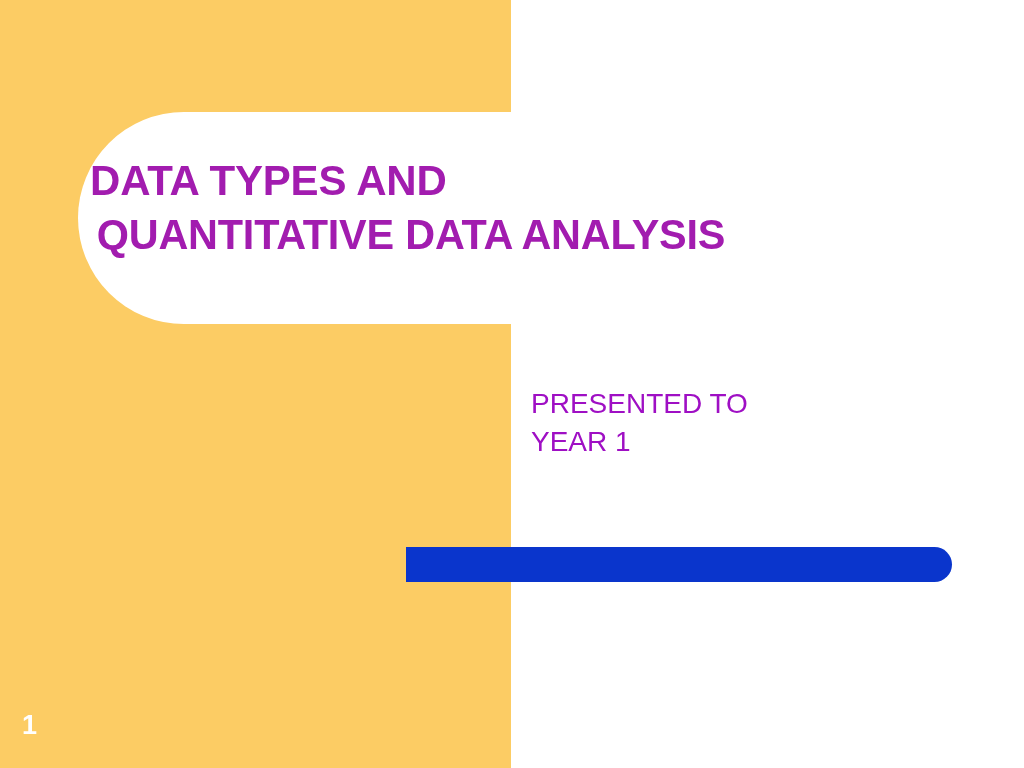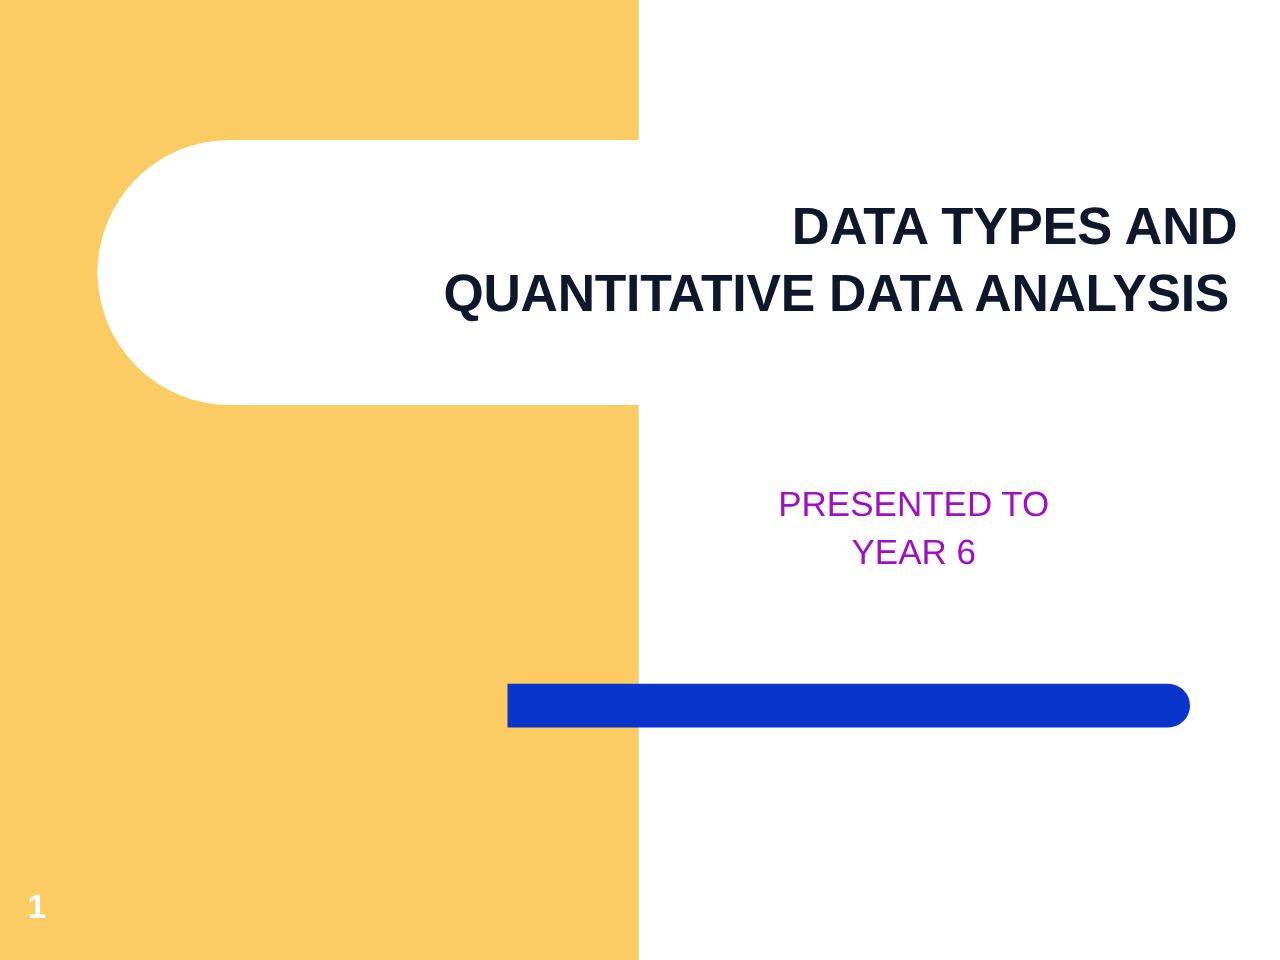--- a/index.html
+++ b/index.html
@@ -42,22 +42,22 @@
     border-top-right-radius: 0;
     border-bottom-right-radius: 0;
   }
 
   
   #title-block {
     position: absolute;
     left: 90px;
     top: 154px;
     width: 900px;
-    text-align: right;
-    color: #0f172a;
+    text-align: left;
+    color: #a21caf;
     font-weight: bold;
     font-size: 42px;
     line-height: 54px;
     letter-spacing: -0.2px;
   }
   #title-block .tline {
     display: block;
     white-space: nowrap;
   }
   #title-block .tline-2 {
@@ -69,21 +69,20 @@
   #subtitle-block {
     position: absolute;
     left: 531px;
     top: 385px;
     width: 400px;
     color: #9f0fc4;
     font-size: 28px;
     line-height: 38px;
     font-weight: normal;
     letter-spacing: 0px;
-    text-align: center;
   }
   #subtitle-block .sline {
     display: block;
   }
 
   
   #accent-bar {
     position: absolute;
     left: 406px;
     top: 547px;
@@ -113,20 +112,20 @@
 
   <div id="title-plate"></div>
 
   <div id="title-block">
     <span class="tline tline-1">DATA TYPES AND</span>
     <span class="tline tline-2">QUANTITATIVE DATA ANALYSIS</span>
   </div>
 
   <div id="subtitle-block">
     <span class="sline">PRESENTED TO</span>
-    <span class="sline">YEAR 6</span>
+    <span class="sline">YEAR 1</span>
   </div>
 
   <div id="accent-bar"></div>
 
   <div id="slide-number">1</div>
 
 </div>
 
 </body></html>

